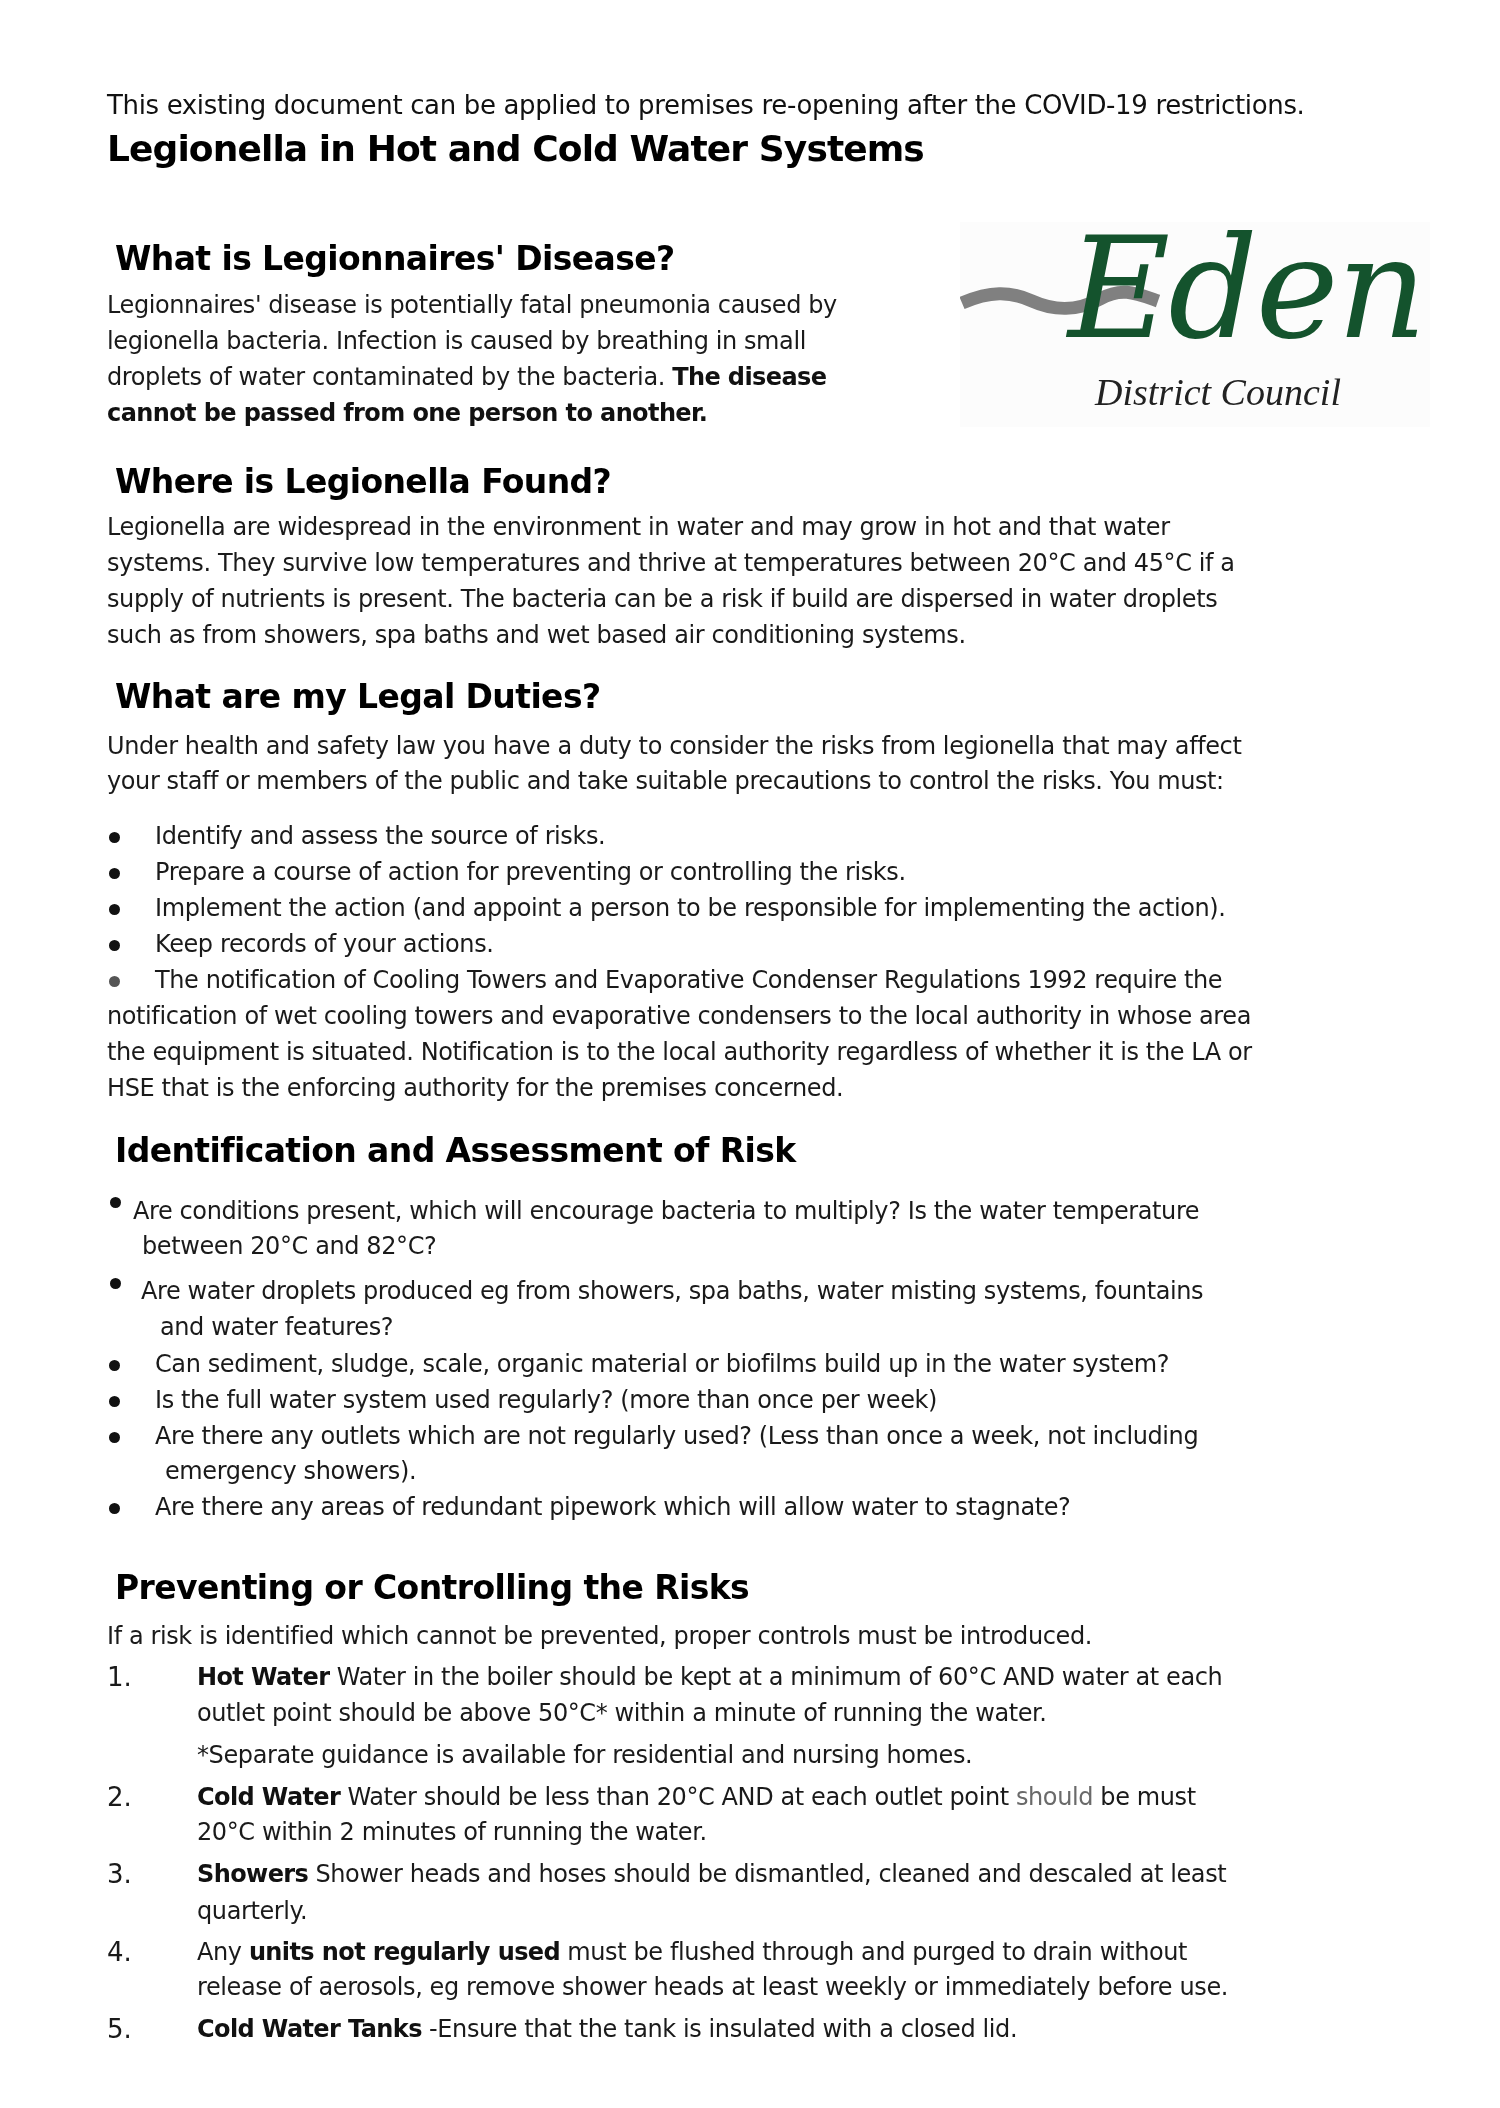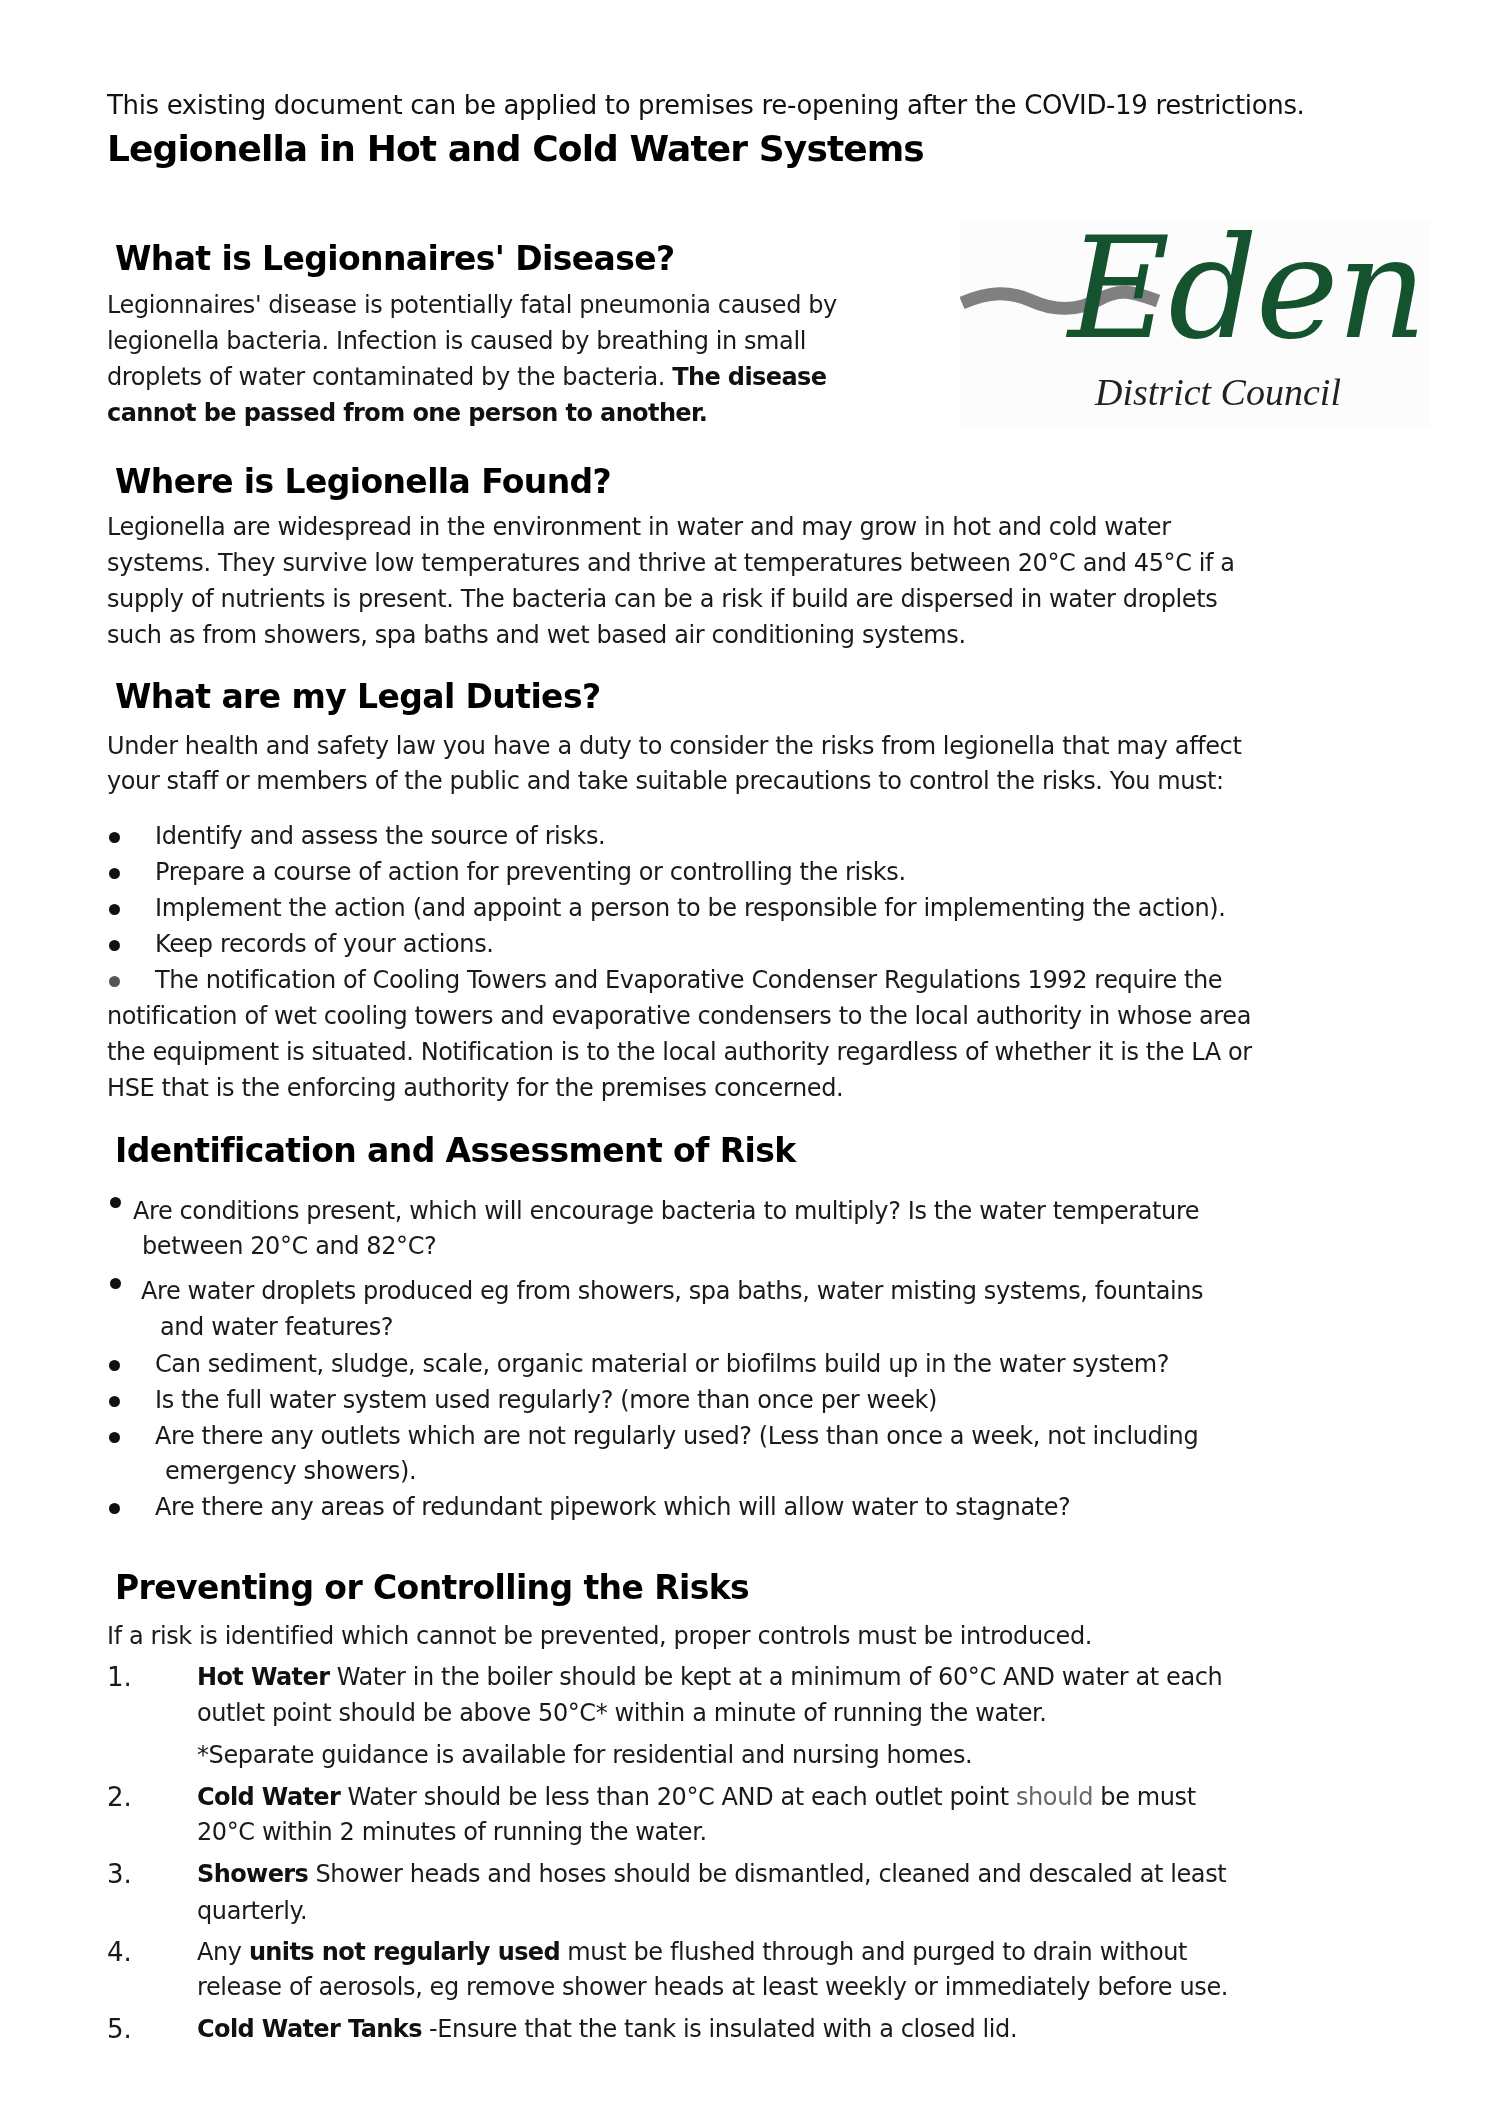--- a/index.html
+++ b/index.html
@@ -34,21 +34,21 @@
 
 <div class="h2" style="top:240px">What is Legionnaires' Disease?</div>
 <div class="ln" style="left:107px; top:290px">Legionnaires' disease is potentially fatal pneumonia caused by</div>
 <div class="ln" style="left:107px; top:326px">legionella bacteria. Infection is caused by breathing in small</div>
 <div class="ln" style="left:107px; top:362px">
   <span>droplets of water contaminated by the bacteria. </span><span class="b">The disease</span>
 </div>
 <div class="ln b" style="left:107px; top:398px">cannot be passed from one person to another.</div>
 
 <div class="h2" style="top:463px">Where is Legionella Found?</div>
-<div class="ln" style="left:107px; top:512px">Legionella are widespread in the environment in water and may grow in hot and cold water</div>
+<div class="ln" style="left:107px; top:512px">Legionella are widespread in the environment in water and may grow in hot and that water</div>
 <div class="ln" style="left:107px; top:548px">systems. They survive low temperatures and thrive at temperatures between 20°C and 45°C if a</div>
 <div class="ln" style="left:107px; top:584px">supply of nutrients is present. The bacteria can be a risk if build are dispersed in water droplets</div>
 <div class="ln" style="left:107px; top:620px">such as from showers, spa baths and wet based air conditioning systems.</div>
 
 <div class="h2" style="top:678px">What are my Legal Duties?</div>
 <div class="ln" style="left:107px; top:731px">Under health and safety law you have a duty to consider the risks from legionella that may affect</div>
 <div class="ln" style="left:107px; top:766px">your staff or members of the public and take suitable precautions to control the risks. You must:</div>
 
 <span class="dot" style="left:109px; top:832px"></span>
 <div class="ln" style="left:155px; top:821px">Identify and assess the source of risks.</div>

